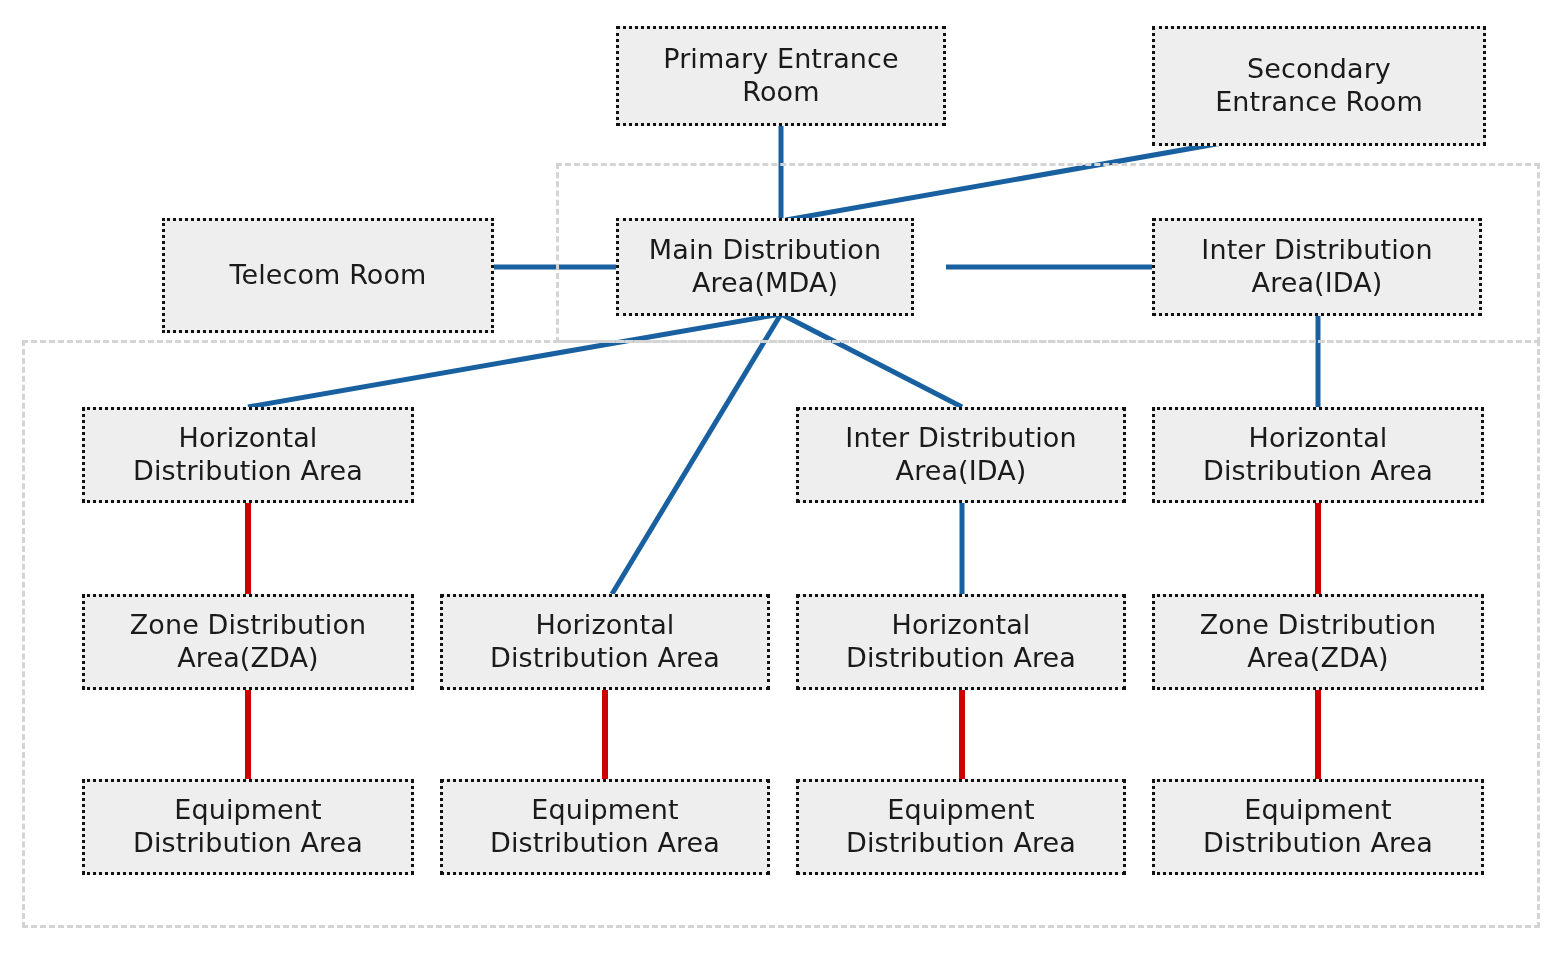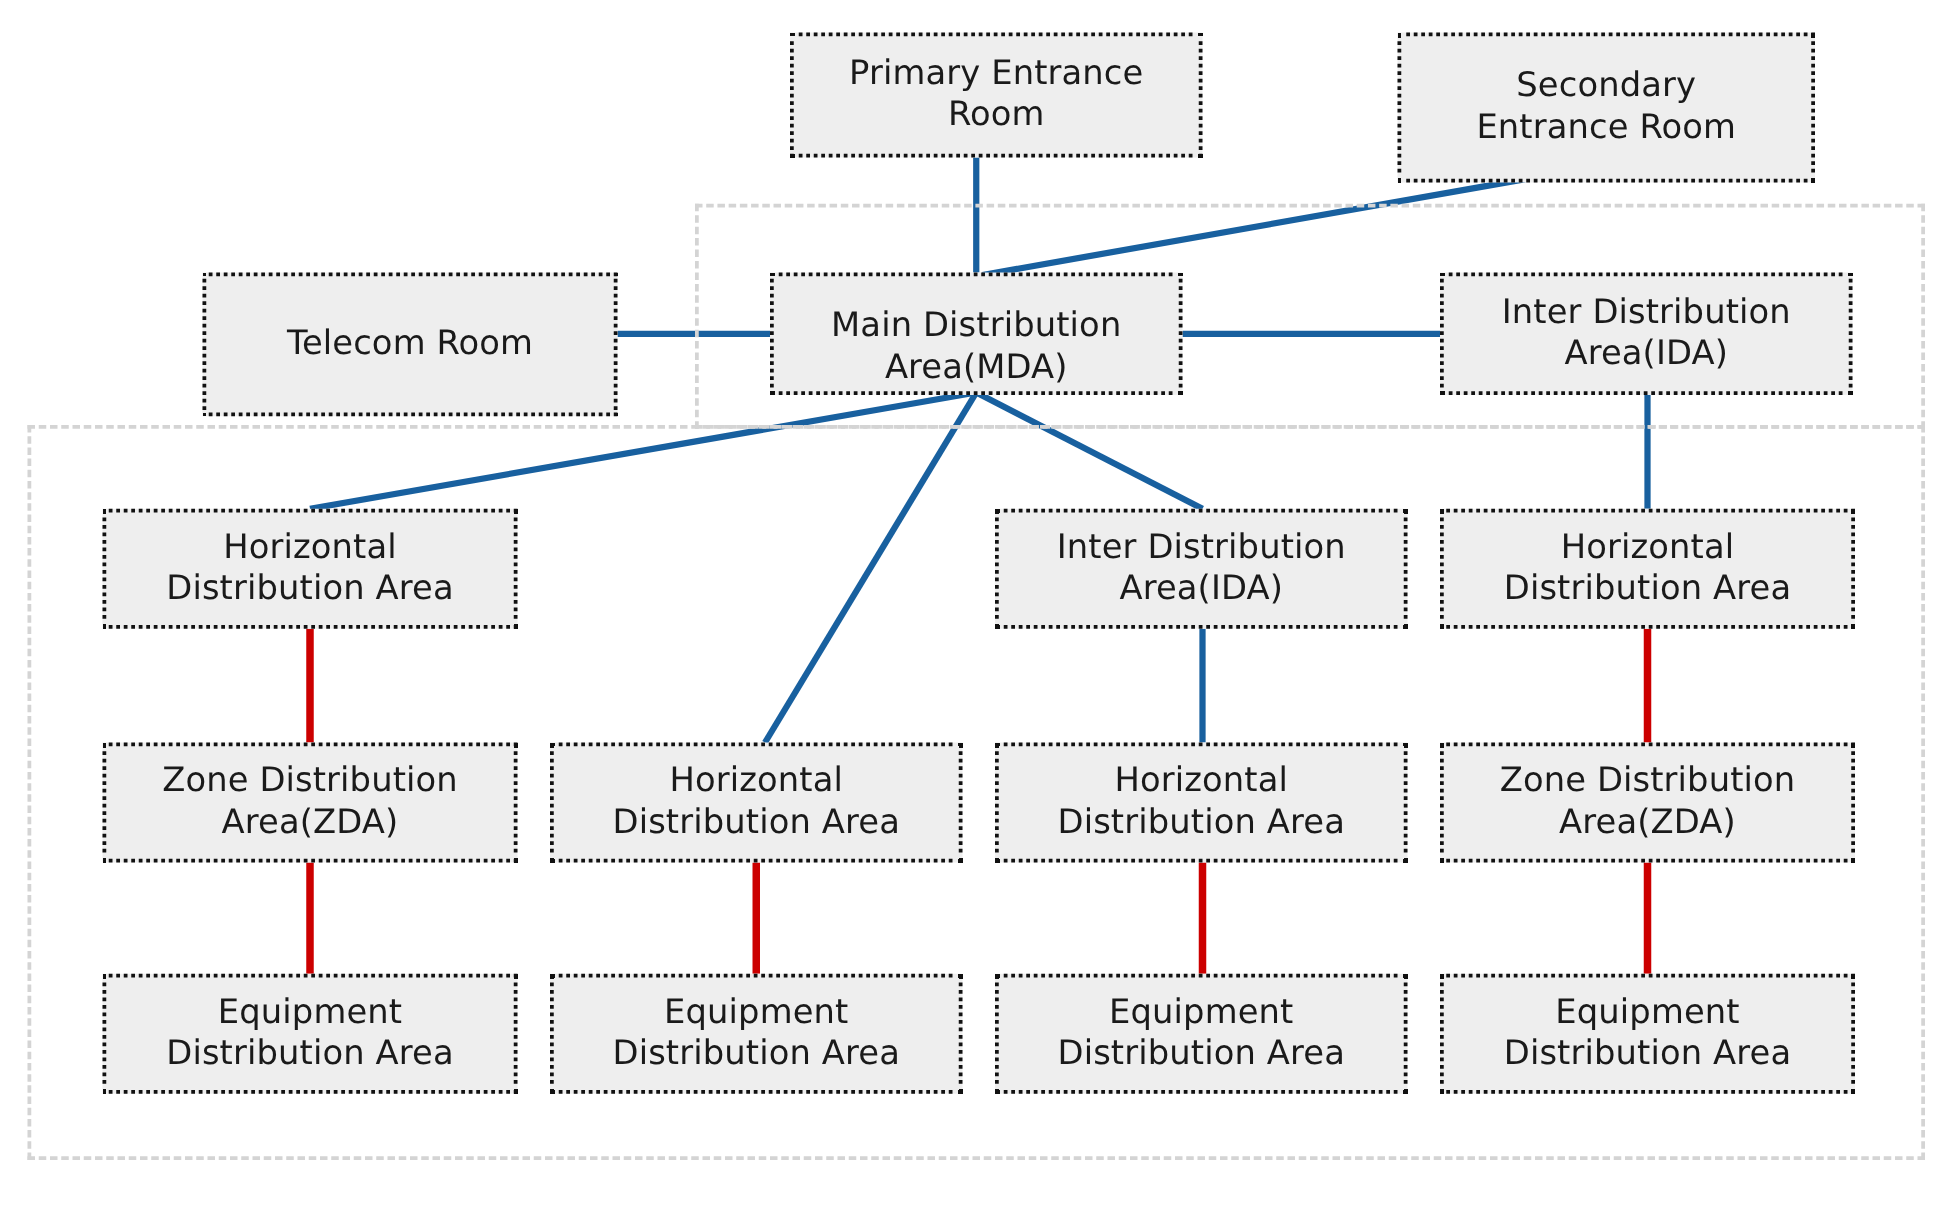--- a/index.html
+++ b/index.html
@@ -71,32 +71,32 @@
       <line x1="248" y1="690" x2="248" y2="779" stroke="#cc0000" stroke-width="6" stroke-linecap="butt"></line>
       <line x1="605" y1="690" x2="605" y2="779" stroke="#cc0000" stroke-width="6" stroke-linecap="butt"></line>
       <line x1="962" y1="690" x2="962" y2="779" stroke="#cc0000" stroke-width="6" stroke-linecap="butt"></line>
       <line x1="1318" y1="690" x2="1318" y2="779" stroke="#cc0000" stroke-width="6" stroke-linecap="butt"></line>
     </svg>
   <div id="zone-layer">
       <div class="zone" style="left: 556px; top: 163px; width: 984px; height: 180px; border-color: rgb(212, 212, 212);"></div>
       <div class="zone" style="left: 22px; top: 340px; width: 1518px; height: 588px; border-color: rgb(212, 212, 212);"></div>
     </div>
   <div id="node-layer">
-      <div class="node" style="left: 616px; top: 26px; width: 330px; height: 100px; background: rgb(238, 238, 238); border-color: rgb(17, 17, 17); color: rgb(26, 26, 26); margin-left: 16px;">
+      <div class="node" style="left: 616px; top: 26px; width: 330px; height: 100px; background: rgb(238, 238, 238); border-color: rgb(17, 17, 17); color: rgb(26, 26, 26);">
         <span>Primary Entrance
 Room</span>
       </div>
-      <div class="node" style="left: 1118px; top: 26px; width: 334px; height: 120px; background: rgb(238, 238, 238); border-color: rgb(17, 17, 17); color: rgb(26, 26, 26);">
+      <div class="node" style="left: 1152px; top: 26px; width: 334px; height: 120px; background: rgb(238, 238, 238); border-color: rgb(17, 17, 17); color: rgb(26, 26, 26);">
         <span>Secondary
 Entrance Room</span>
       </div>
       <div class="node" style="left: 162px; top: 218px; width: 332px; height: 115px; background: rgb(238, 238, 238); border-color: rgb(17, 17, 17); color: rgb(26, 26, 26);">
         <span>Telecom Room</span>
       </div>
-      <div class="node" style="left: 616px; top: 218px; width: 330px; height: 98px; background: rgb(238, 238, 238); border-color: rgb(17, 17, 17); color: rgb(26, 26, 26); align-items: flex-end;">
+      <div class="node" style="left: 616px; top: 218px; width: 298px; height: 98px; background: rgb(238, 238, 238); border-color: rgb(17, 17, 17); color: rgb(26, 26, 26);">
         <span>Main Distribution
 Area(MDA)</span>
       </div>
       <div class="node" style="left: 1152px; top: 218px; width: 330px; height: 98px; background: rgb(238, 238, 238); border-color: rgb(17, 17, 17); color: rgb(26, 26, 26);">
         <span>Inter Distribution
 Area(IDA)</span>
       </div>
       <div class="node" style="left: 82px; top: 407px; width: 332px; height: 96px; background: rgb(238, 238, 238); border-color: rgb(17, 17, 17); color: rgb(26, 26, 26);">
         <span>Horizontal
 Distribution Area</span>

